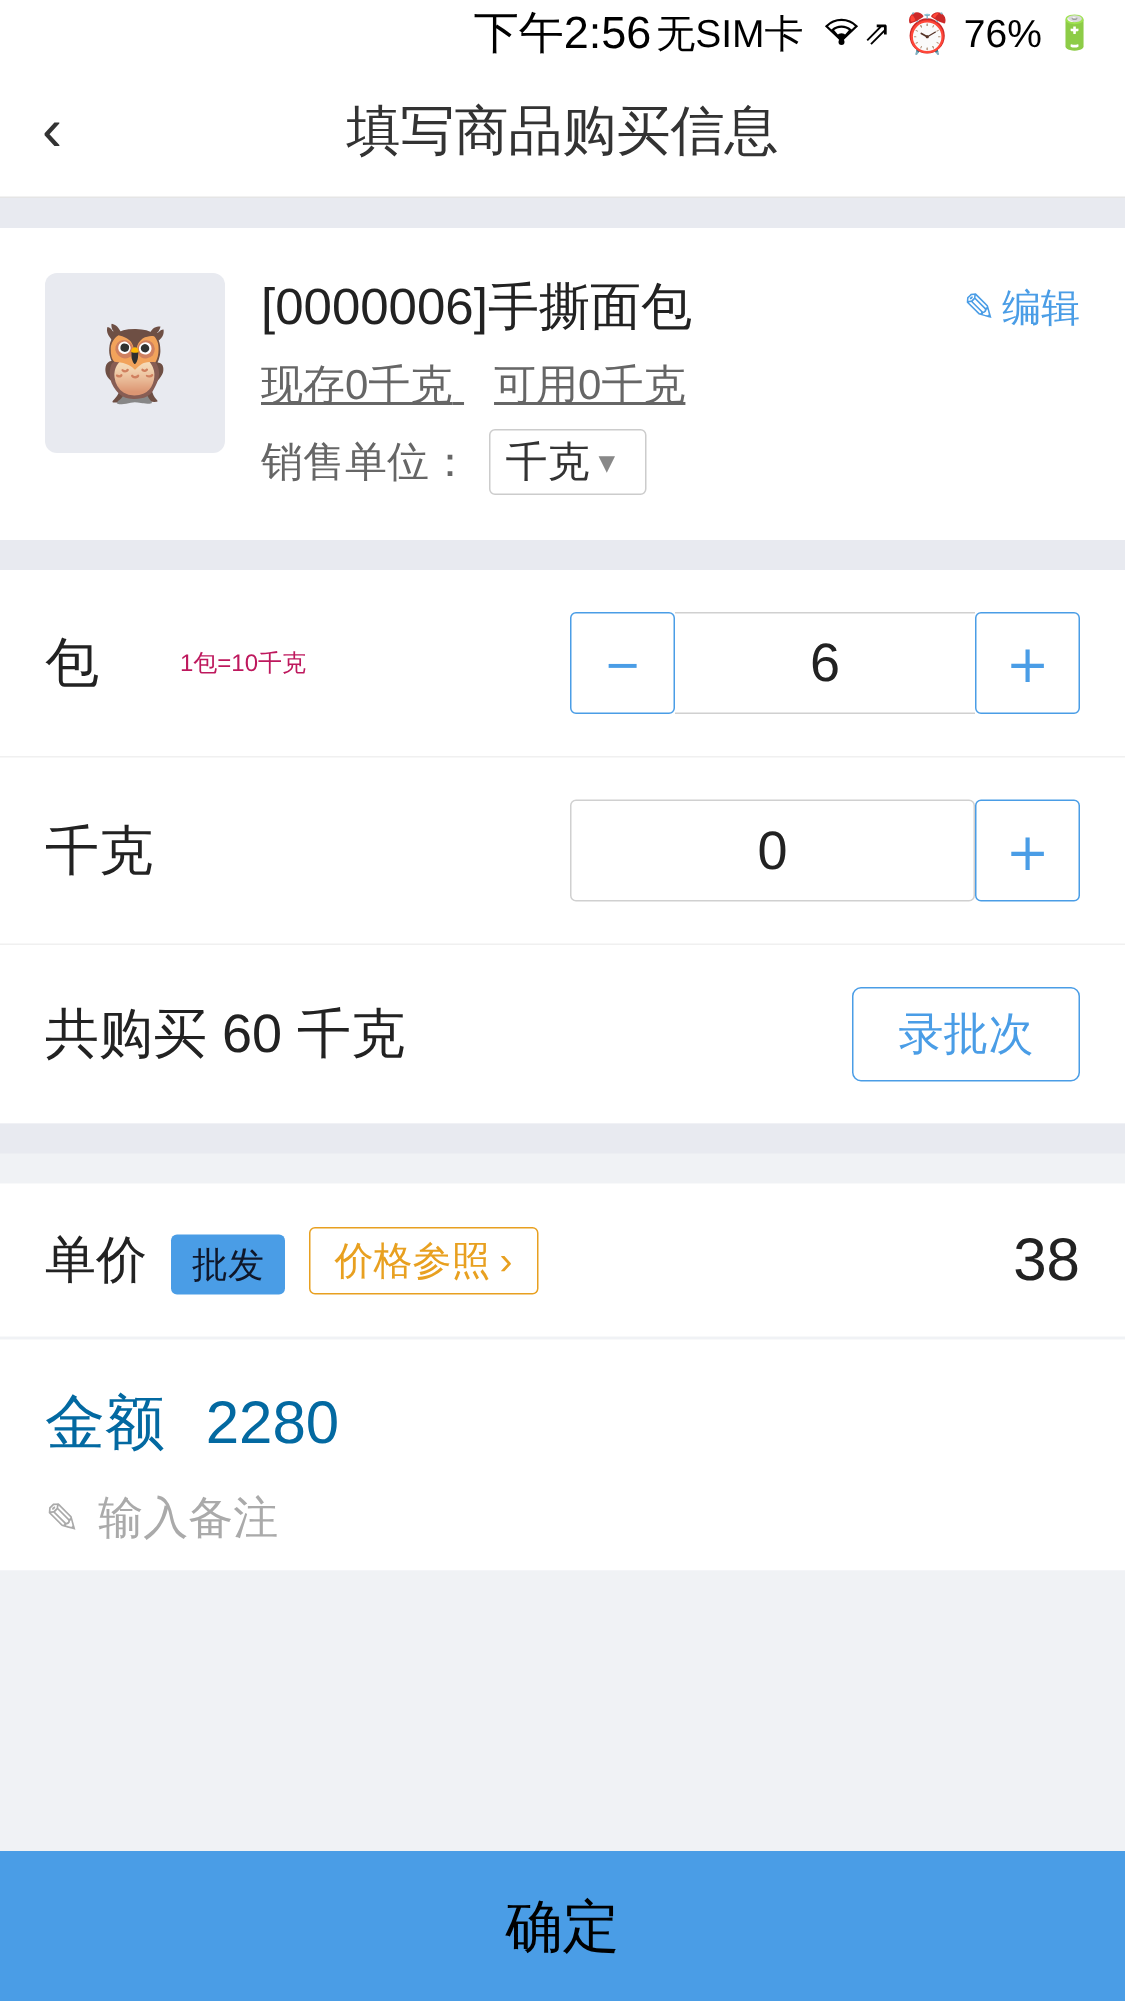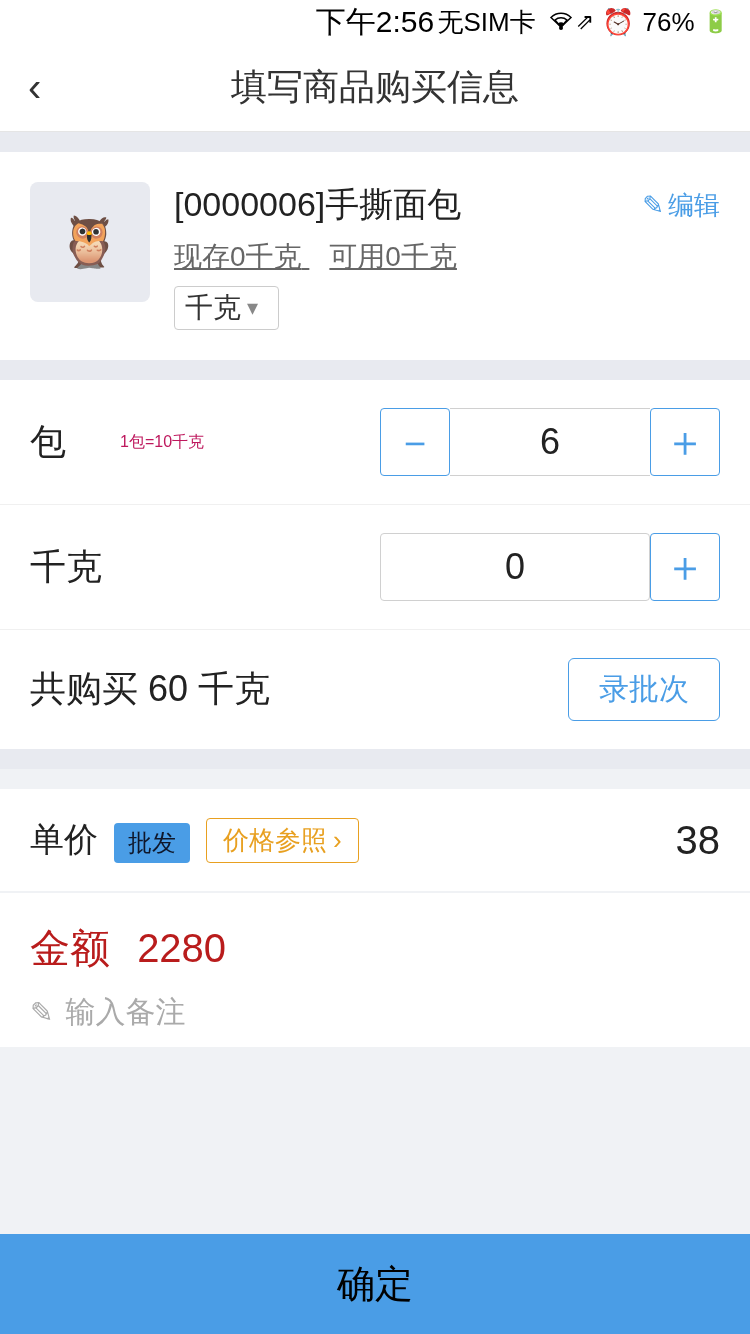--- a/index.html
+++ b/index.html
@@ -265,21 +265,21 @@
     }
 
     
     .amount-section {
       background: #fff;
       margin-top: 2px;
       padding: 28px 30px 14px;
     }
     .amount-row {
       font-size: 40px;
-      color: #b91c1c;
+      color: #0369a1;
       font-weight: 500;
     }
     .remark-row {
       margin-top: 16px;
       display: flex;
       align-items: center;
       gap: 12px;
       color: #aaa;
       font-size: 30px;
     }
@@ -346,20 +346,21 @@
       <span class="product-edit">
         <span>✎</span>
         <span>编辑</span>
       </span>
     </div>
     <div class="product-stock">
       <span>现存0千克</span>
       <span style="margin-left:20px;">可用0千克</span>
     </div>
     <div class="product-unit-row">
+      <span>销售单位：</span>
       <span class="unit-select">
         <span>千克</span>
         <span class="unit-chevron">▾</span>
       </span>
     </div>
   </div>
 </div>
 
 <div class="separator"></div>
 

